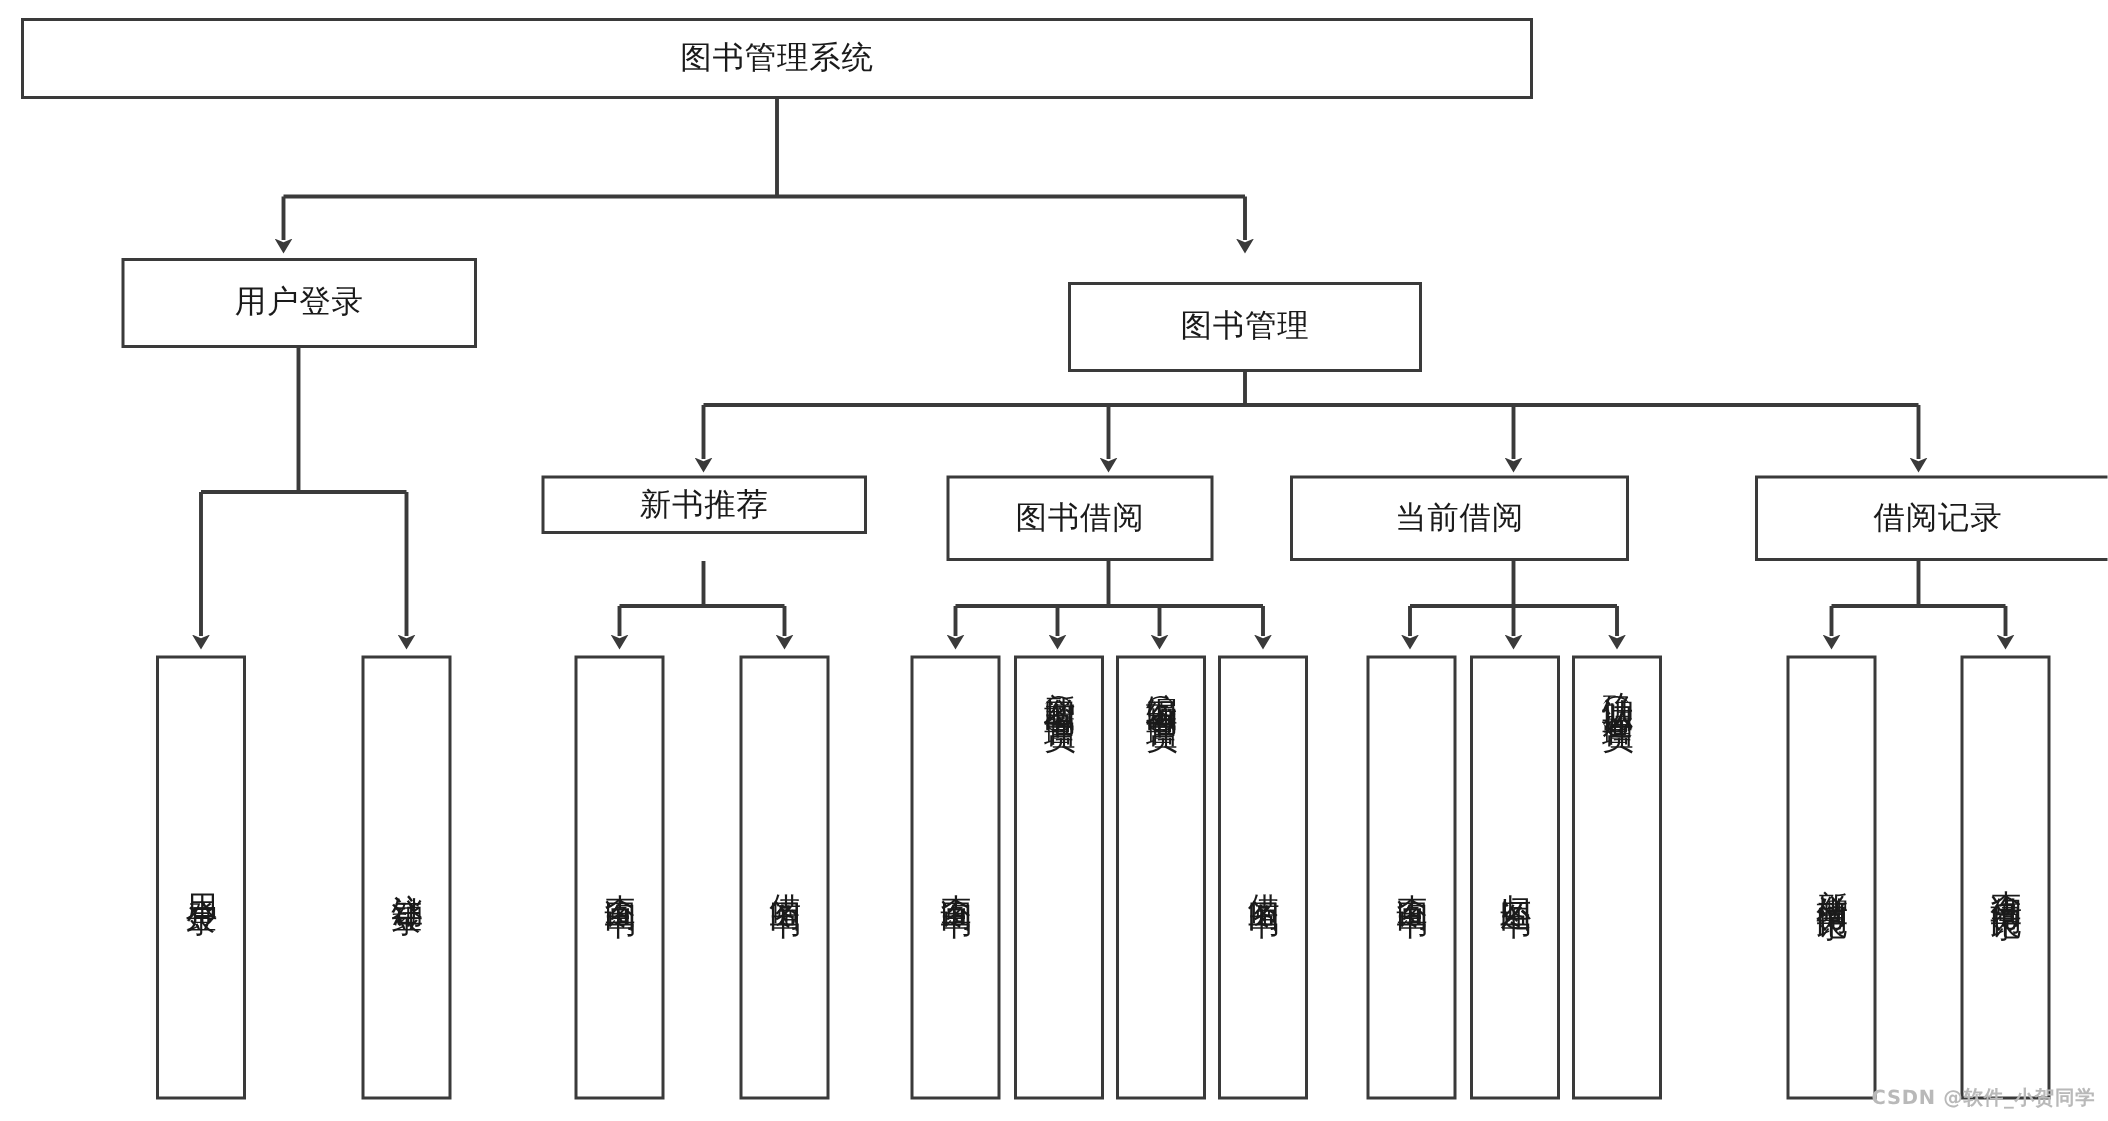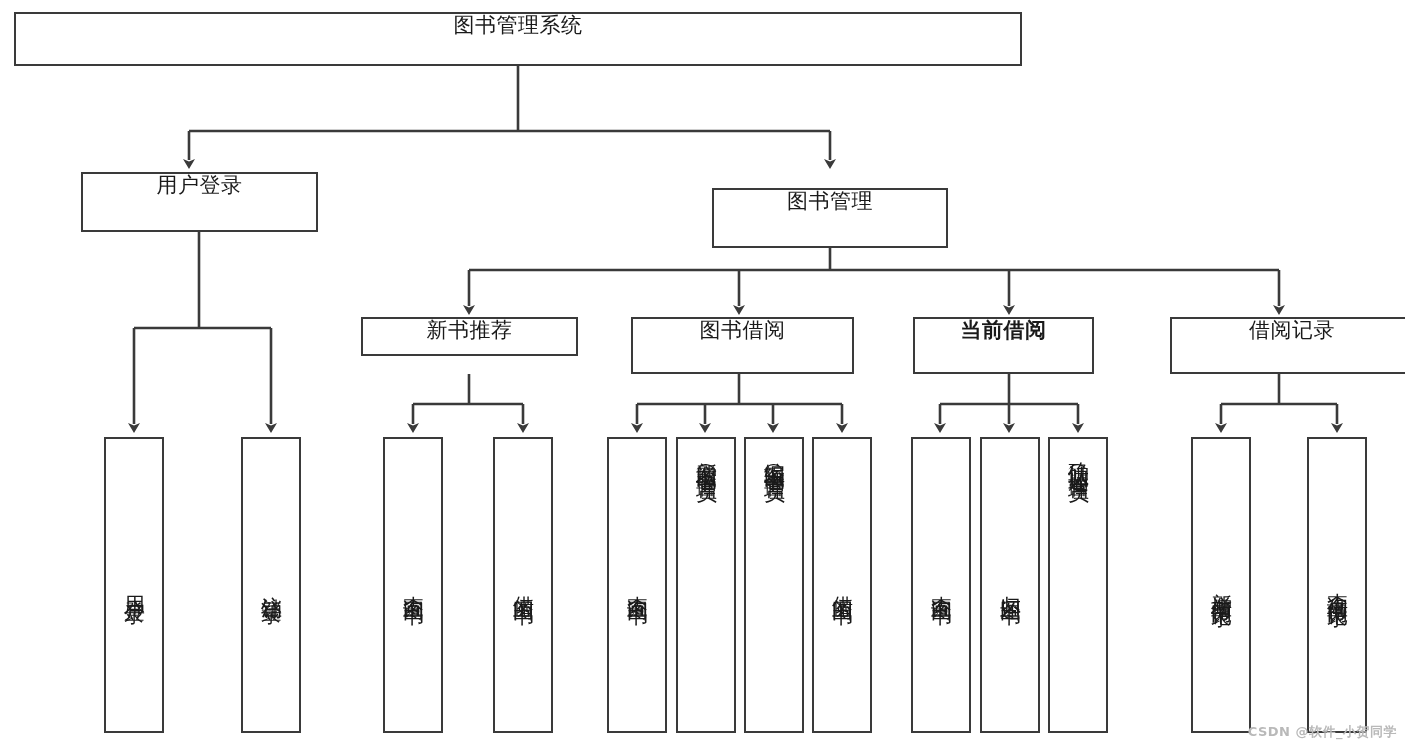--- a/index.html
+++ b/index.html
@@ -26,20 +26,21 @@
     width: 1405px;
     height: 747px;
     pointer-events: none;
   }
   .node {
     position: absolute;
     box-sizing: border-box;
     background: #ffffff;
     border: 2px solid #3a3a3a;
     display: flex;
+    align-items: center;
     justify-content: center;
     color: #1a1a1a;
   }
   .node.horiz .node-label {
     font-size: 21px;
     line-height: 1.1;
     letter-spacing: 0.5px;
     white-space: nowrap;
   }
   .node.vert {
@@ -145,24 +146,24 @@
   <div class="node horiz" style="left:81px; top:172px; width:237px; height:60px;">
     <span class="node-label">用户登录</span>
   </div>
   <div class="node horiz" style="left:712px; top:188px; width:236px; height:60px;">
     <span class="node-label">图书管理</span>
   </div>
 
   <div class="node horiz" style="left:361px; top:317px; width:217px; height:39px;">
     <span class="node-label">新书推荐</span>
   </div>
-  <div class="node horiz" style="left:631px; top:317px; width:223px; height:57px;">
+  <div class="node horiz" style="left:631px; top:317px; width:178px; height:57px;">
     <span class="node-label">图书借阅</span>
   </div>
-  <div class="node horiz" style="left:913px; top:317px; width:181px; height:57px;font-weight:bold;">
+  <div class="node horiz" style="left:860px; top:317px; width:226px; height:57px;">
     <span class="node-label">当前借阅</span>
   </div>
   <div class="node horiz" style="left:1170px; top:317px; width:244px; height:57px;">
     <span class="node-label">借阅记录</span>
   </div>
 
   <div class="node vert centered" style="left:104px; top:437px; width:60px; height:296px;">
     <span class="node-label">用户登录</span>
   </div>
   <div class="node vert centered" style="left:241px; top:437px; width:60px; height:296px;">

